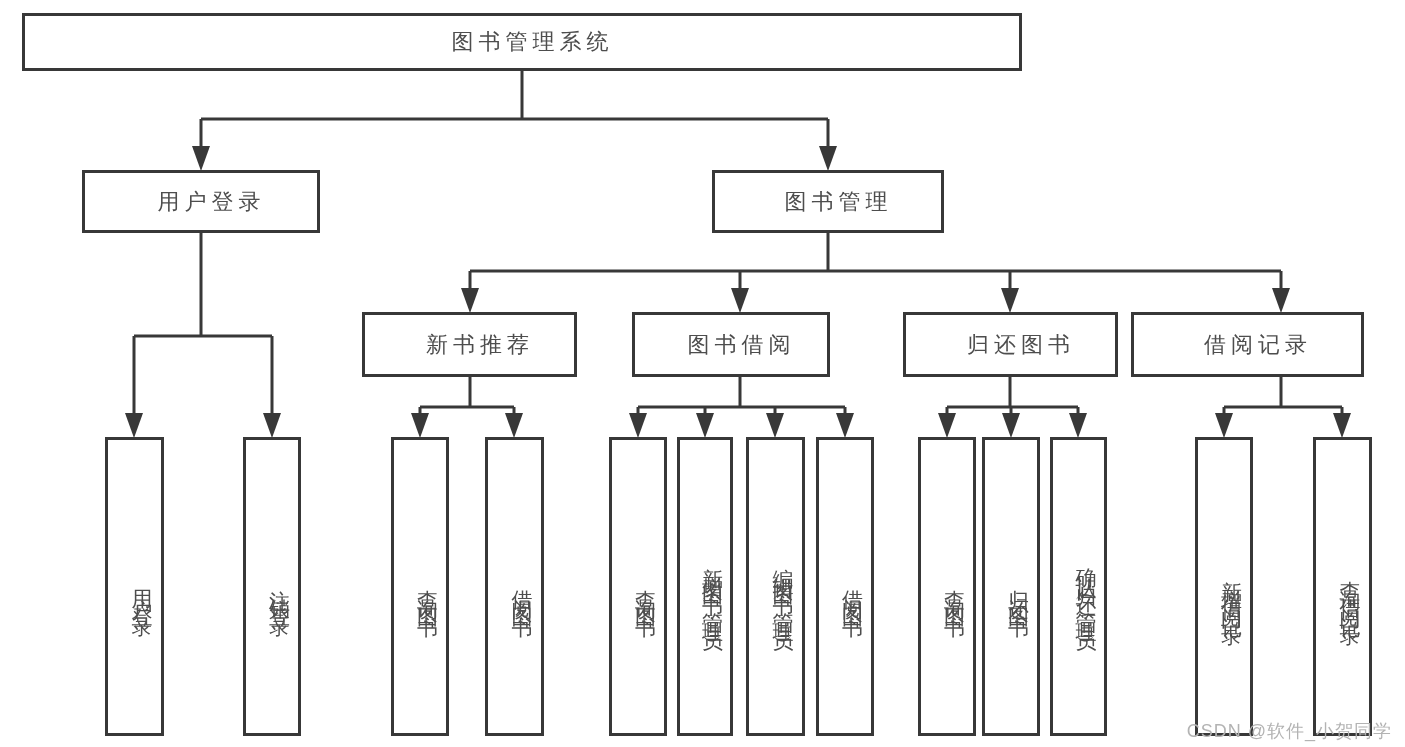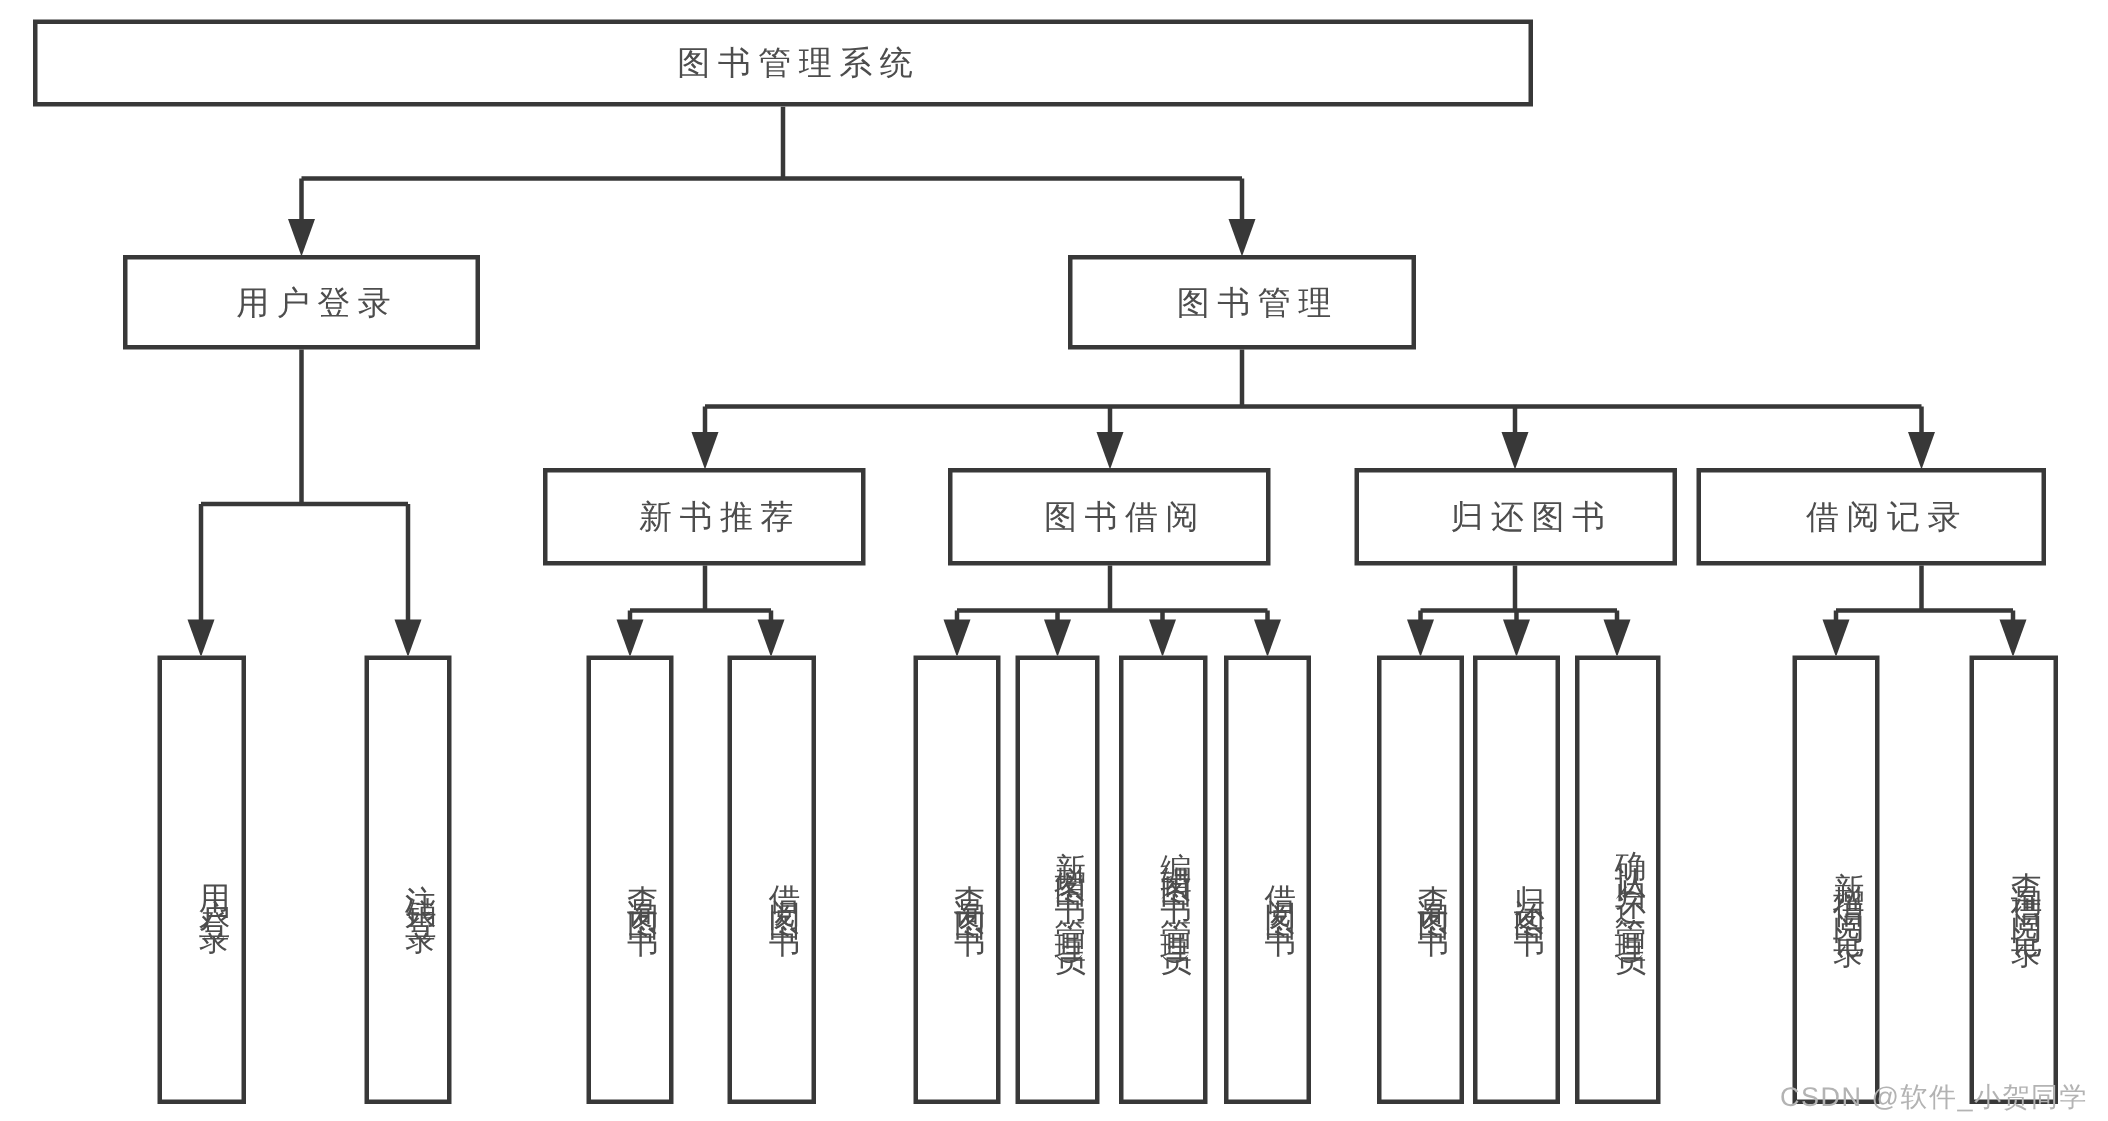--- a/index.html
+++ b/index.html
@@ -68,21 +68,21 @@
   <div class="node h" style="left:82px;top:170px;width:238px;height:63px">
     <span class="lbl">用户登录</span>
   </div>
   <div class="node h" style="left:362px;top:312px;width:215px;height:65px">
     <span class="lbl">新书推荐</span>
   </div>
 
   <div class="node h" style="left:712px;top:170px;width:232px;height:63px">
     <span class="lbl">图书管理</span>
   </div>
-  <div class="node h" style="left:632px;top:312px;width:215px;height:65px">
+  <div class="node h" style="left:632px;top:312px;width:198px;height:65px">
     <span class="lbl">图书借阅</span>
   </div>
   <div class="node h" style="left:903px;top:312px;width:215px;height:65px">
     <span class="lbl">归还图书</span>
   </div>
   <div class="node h" style="left:1131px;top:312px;width:233px;height:65px">
     <span class="lbl">借阅记录</span>
   </div>
 
   <div class="node v" style="left:105px;top:437px;width:59px;height:299px">

